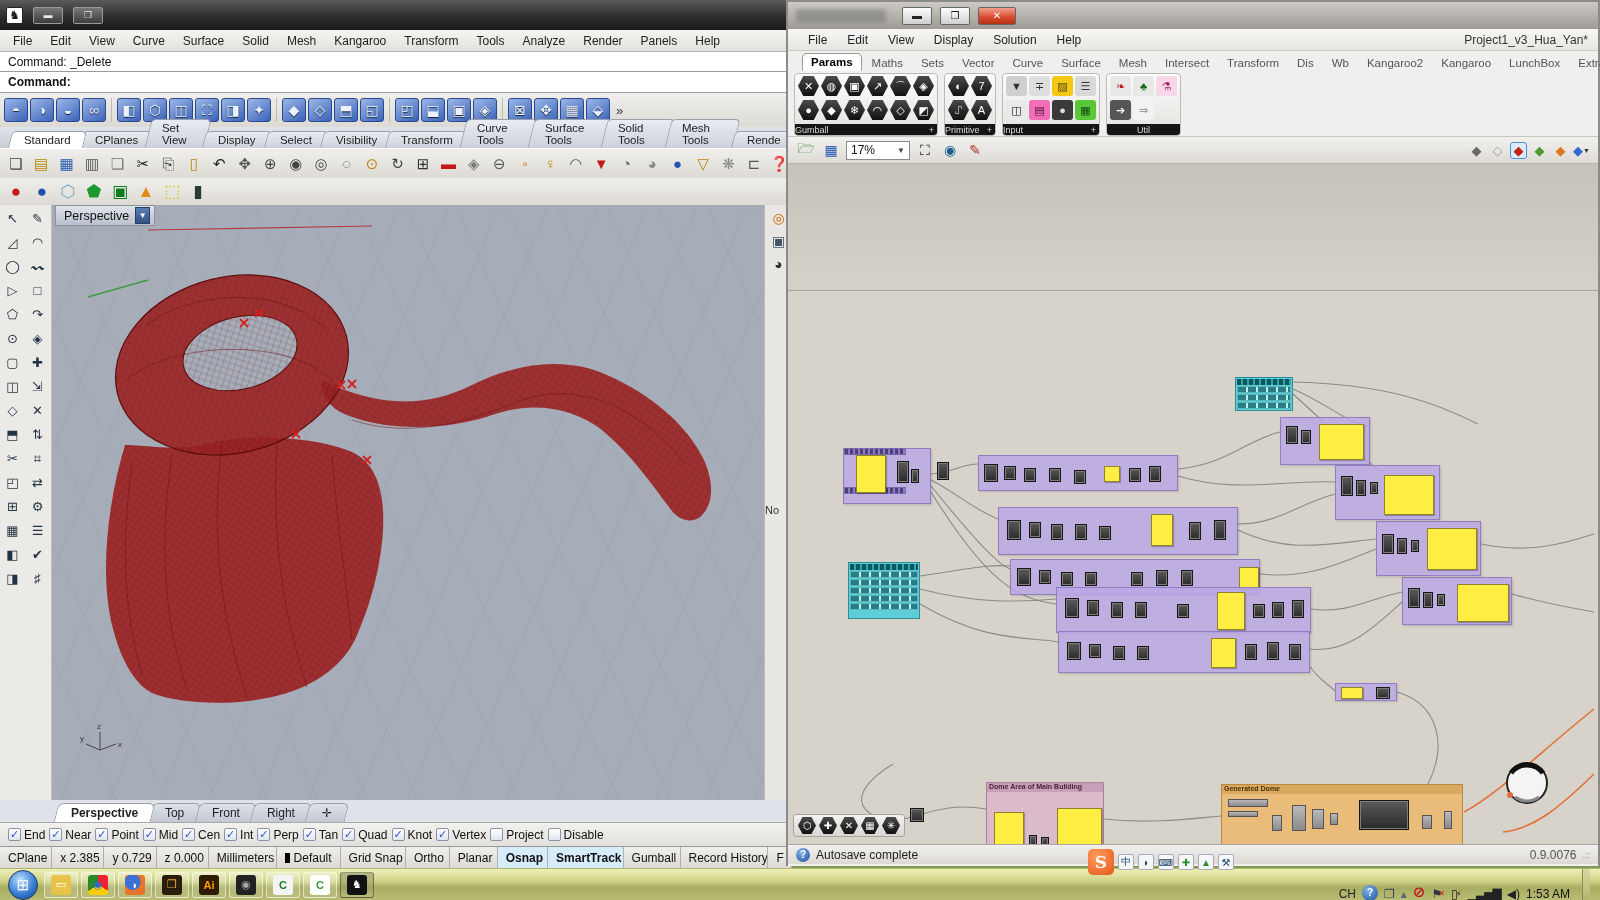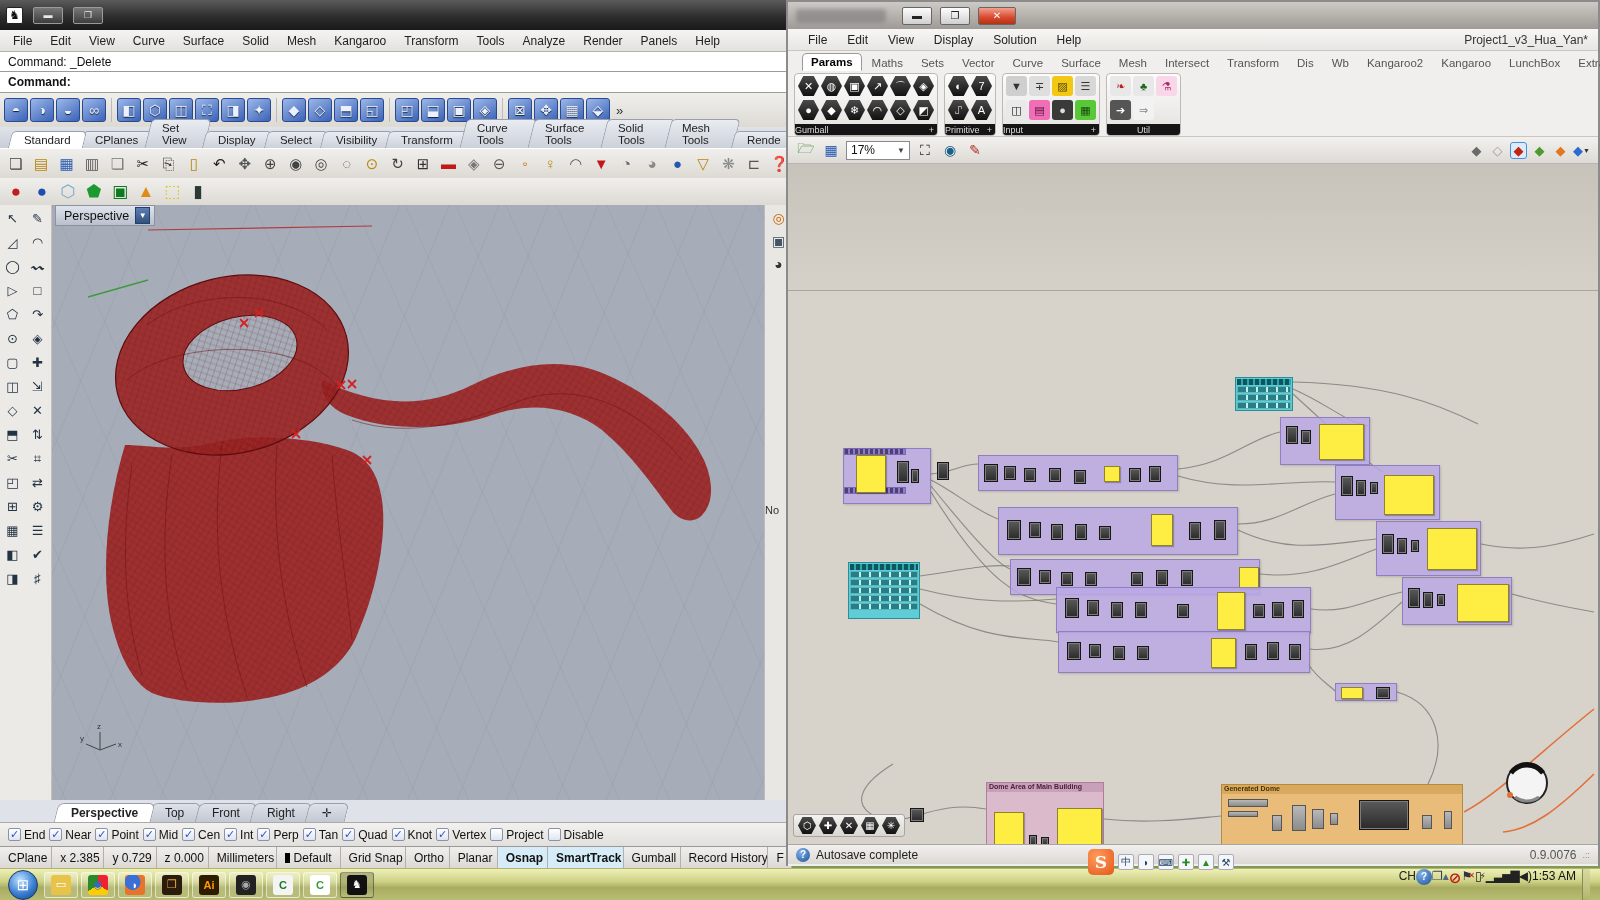--- a/index.html
+++ b/index.html
@@ -87,21 +87,21 @@
   .hexbar .hex{width:18px;height:17px;font-size:10px}
   .g-status{height:20px;background:linear-gradient(#f1f0ee,#dcd9d4);border-top:1px solid #a9a6a1;display:flex;align-items:center;font-size:12px;color:#222;padding:0 8px;gap:6px}
   .info-ic{width:14px;height:14px;border-radius:50%;background:radial-gradient(circle at 35% 30%,#7fb2e8,#1d4f9c);color:#fff;font-size:10px;font-weight:bold;display:flex;align-items:center;justify-content:center}
   .g-version{margin-left:auto;color:#555}
   
   #taskbar{left:0;top:868px;width:1600px;height:32px;background:linear-gradient(#eef0b6,#cdd286 40%,#a8ad62 60%,#b9bd74);border-top:1px solid #83875022;display:flex;align-items:center;padding-left:2px}
   .orb{width:30px;height:30px;border-radius:50%;background:radial-gradient(circle at 40% 32%,#bfe3ff,#3b7fd4 55%,#123c7e);border:1px solid #1c3b66;color:#fff;display:flex;align-items:center;justify-content:center;font-size:15px;margin:0 6px}
   .tb-app{width:34px;height:26px;border:1px solid rgba(255,255,255,.55);border-radius:3px;background:linear-gradient(rgba(255,255,255,.35),rgba(255,255,255,.06));margin-right:3px;display:flex;align-items:center;justify-content:center}
   .tb-app.pressed{background:linear-gradient(rgba(0,0,0,.22),rgba(255,255,255,.08));border-color:rgba(0,0,0,.35)}
   .appic{width:20px;height:20px;border-radius:3px;display:flex;align-items:center;justify-content:center;font-size:11px;font-weight:bold}
-  .tray{margin-left:auto;display:flex;align-items:flex-start;gap:0;padding-right:10px;font-size:12px;color:#222}
+  .tray{margin-left:auto;display:flex;align-items:flex-end;gap:6px;padding-right:10px;font-size:12px;color:#222}
   .trayic{font-size:12px;display:flex;align-items:center;justify-content:center}
   .clock{font-size:12px;color:#111;padding-right:6px}
   .showdesk{width:8px;height:32px;border-left:1px solid #888b55;background:linear-gradient(#d8dba0,#b0b46c)}
   
   #ime{left:1088px;top:847px;height:30px;display:flex;align-items:center;gap:4px;z-index:50}
   .slogo{width:26px;height:26px;border-radius:5px;background:radial-gradient(circle at 35% 30%,#ff9d5c,#e4561b);color:#fff;font-weight:bold;font-size:17px;display:flex;align-items:center;justify-content:center;font-family:"DejaVu Serif",serif}
   .imeic{width:16px;height:16px;background:#f4f6f8;border:1px solid #aab;border-radius:2px;font-size:10px;display:flex;align-items:center;justify-content:center;color:#246}
   svg{display:block}
 </style>
 </head>

